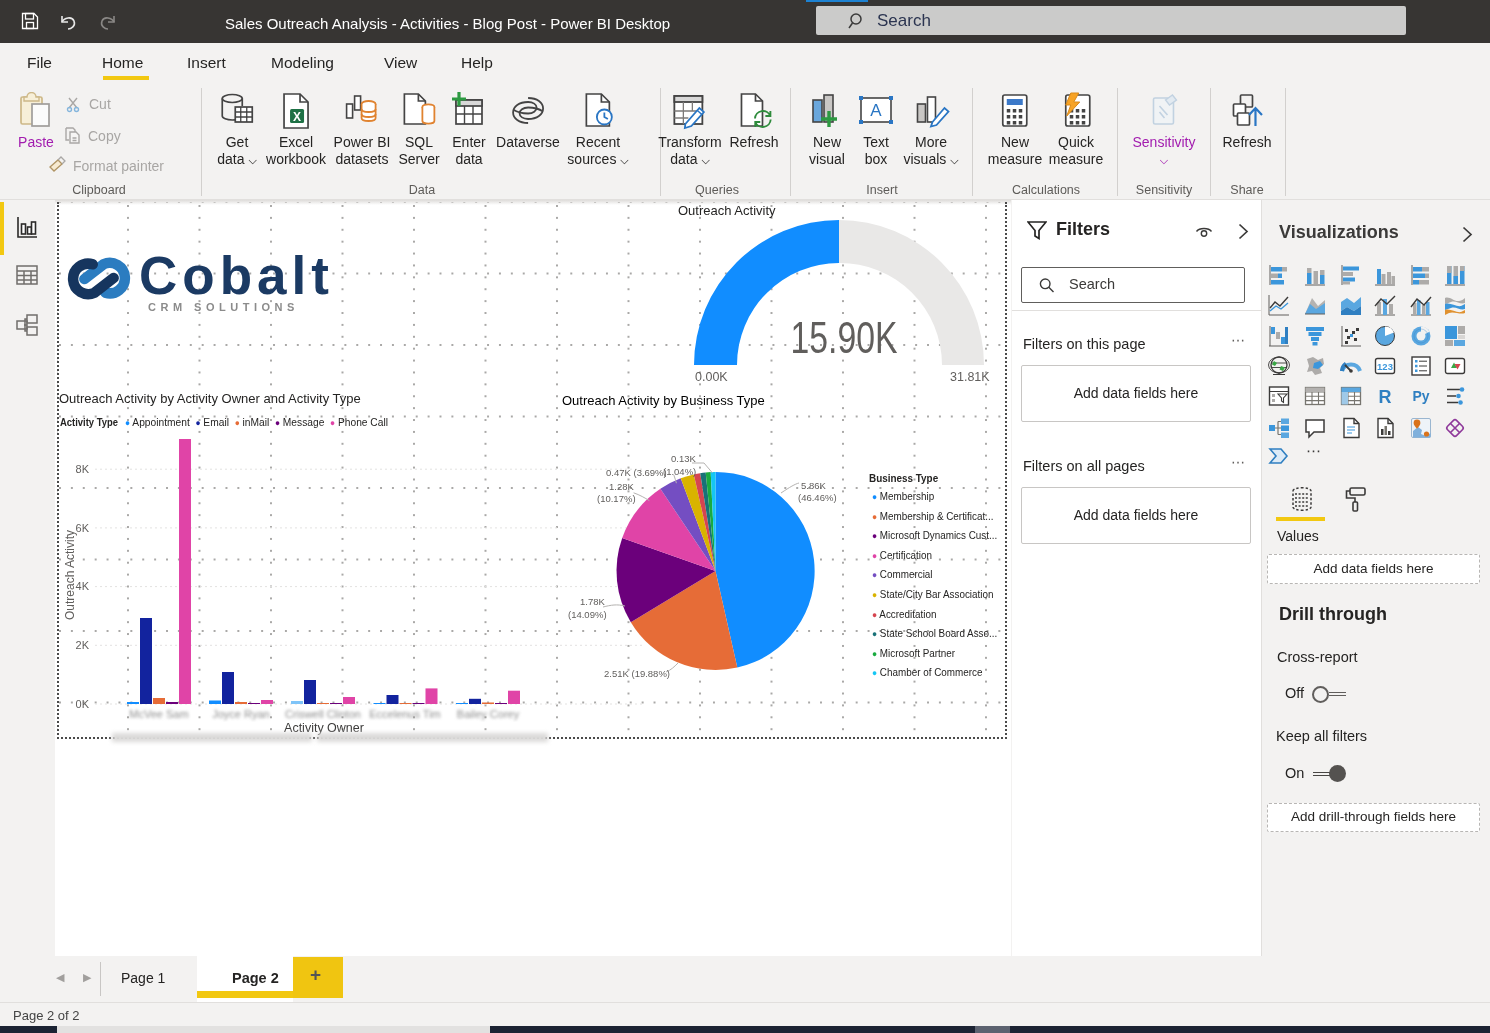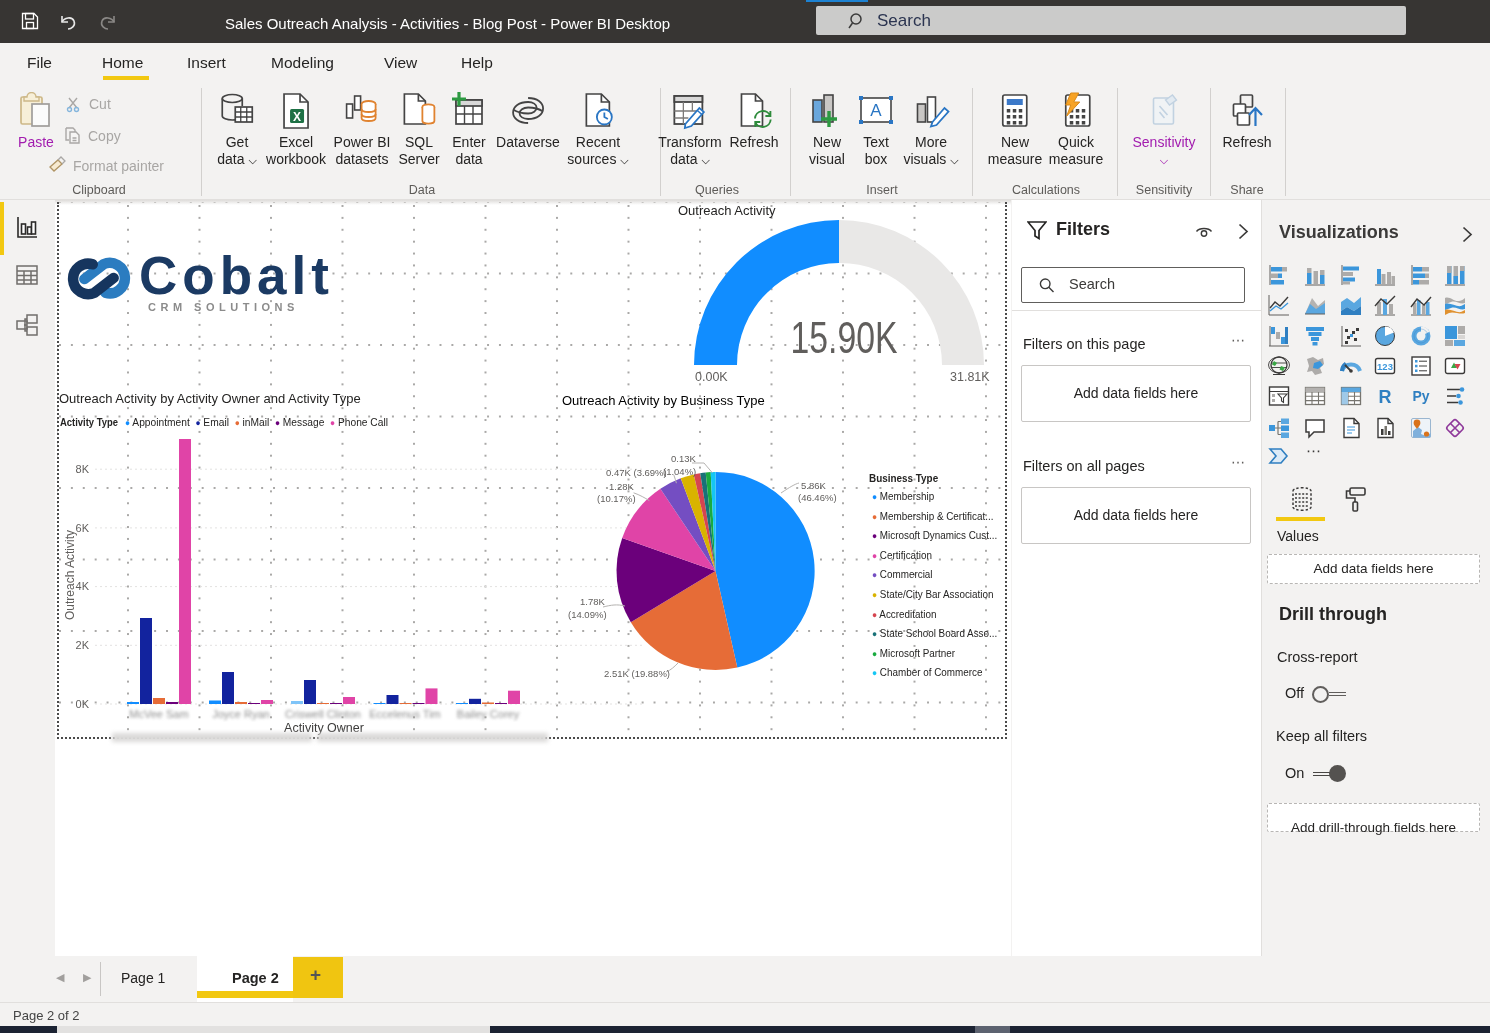--- a/index.html
+++ b/index.html
@@ -780,21 +780,21 @@
   <div class="abs" style="left:16px;top:404px;font-size:18px;font-weight:bold;color:#252423">Drill through</div>
   <div class="abs" style="left:14px;top:449px;font-size:14.5px;color:#252423">Cross-report</div>
   <div class="abs" style="left:22px;top:485px;font-size:14.5px;color:#252423">Off</div>
   <div class="abs" style="left:49px;top:486px;width:17px;height:17px;border:2px solid #605e5c;border-radius:50%"></div>
   <div class="abs" style="left:66px;top:492px;width:17px;height:4px;border-top:1.5px solid #605e5c;border-bottom:1.5px solid #605e5c"></div>
   <div class="abs" style="left:13px;top:528px;font-size:14.5px;color:#252423">Keep all filters</div>
   <div class="abs" style="left:22px;top:565px;font-size:14.5px;color:#252423">On</div>
   <div class="abs" style="left:50px;top:572px;width:20px;height:4px;border-top:1.5px solid #484644;border-bottom:1.5px solid #484644"></div>
   <div class="abs" style="left:66px;top:565px;width:17px;height:17px;background:#545250;border-radius:50%"></div>
   <div class="dashbox" style="left:4px;top:603px;width:213px;height:29px">
-    <div style="margin-top:16px;font-size:13.5px">Add drill-through fields here</div>
+    <div style="margin-top:5px;font-size:13.5px">Add drill-through fields here</div>
   </div>
 </div>
 
 <div id="tabstrip">
   <div class="abs" style="left:56px;top:15px;color:#a19f9d;font-size:11px">◀</div>
   <div class="abs" style="left:83px;top:15px;color:#a19f9d;font-size:11px">▶</div>
   <div class="abs" style="left:100px;top:6px;width:1px;height:34px;background:#c8c6c4"></div>
   <div class="abs" style="left:121px;top:14px;font-size:14px;color:#252423">Page 1</div>
   <div class="abs" style="left:197px;top:0;width:96px;height:46px;background:#fff"></div>
   <div class="abs" style="left:232px;top:14px;font-size:14.5px;color:#252423;font-weight:bold">Page 2</div>

